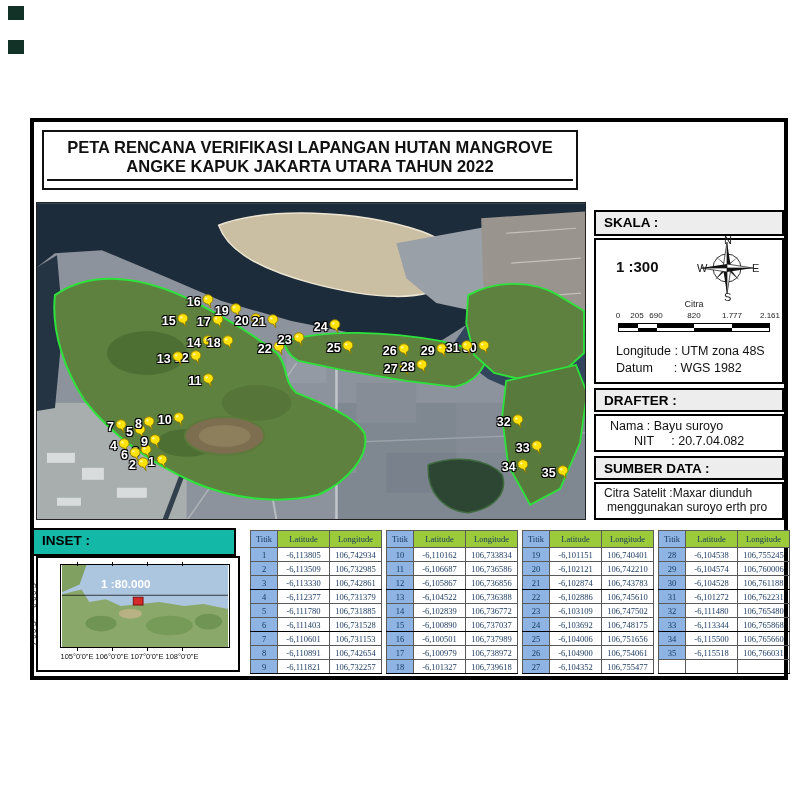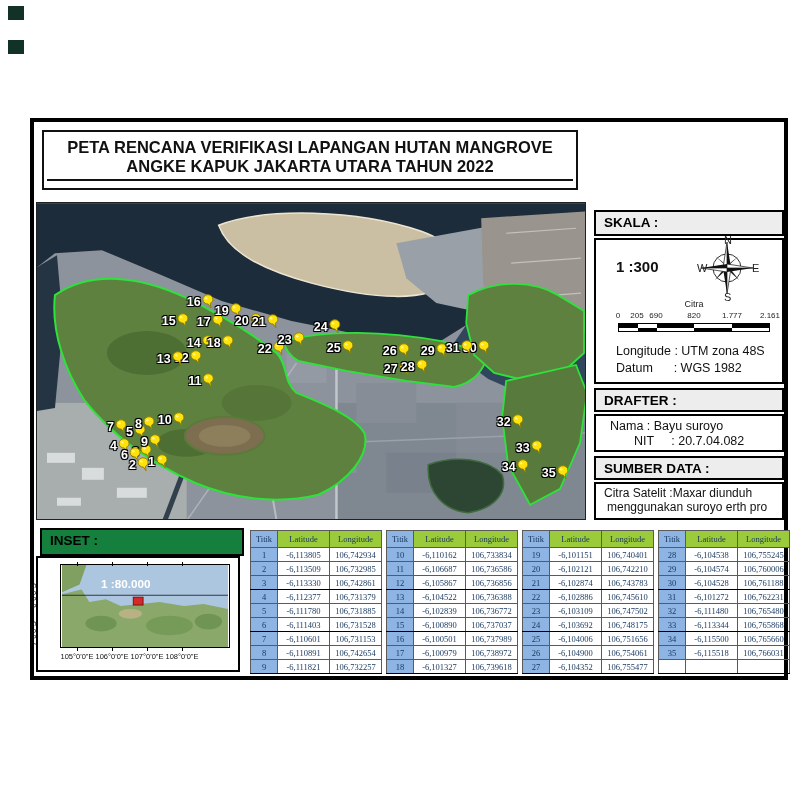--- a/index.html
+++ b/index.html
@@ -48,21 +48,21 @@
   #drafter-b{left:594px;top:414px;width:190px;height:38px;}
   #nama-line{left:610px;top:419px;font-size:12.5px;color:#111;white-space:pre;}
   #nit-line{left:610px;top:434px;font-size:12.5px;color:#111;white-space:pre;margin-left:24px;}
 
   #sumber-h{left:594px;top:456px;width:190px;height:24px;}
   #sumber-b{left:594px;top:482px;width:190px;height:38px;}
   #sumber-line1{left:604px;top:486px;font-size:12px;color:#111;}
   #sumber-line2{left:607px;top:500px;font-size:12px;color:#111;}
 
   
-  #inset-h{left:40px;top:528px;width:204px;height:28px;background:#15803d;}
+  #inset-h{left:32px;top:528px;width:204px;height:28px;background:#14b8a6;}
   #inset-b{left:36px;top:556px;width:204px;height:116px;}
   #inset-map{left:60px;top:564px;width:170px;height:84px;border:1px solid #000;}
   .inset-ylab{position:absolute;font-size:7.5px;color:#111;transform:rotate(-90deg);transform-origin:center;}
   .inset-xlab{position:absolute;top:652px;font-size:7.5px;color:#111;transform:translateX(-50%);}
   .inset-tick{position:absolute;width:1px;height:4px;background:#000;}
 
   
   #coord-tables{left:250px;top:530px;width:538px;height:142px;display:flex;gap:4px;}
   .ctable{border-collapse:collapse;table-layout:fixed;width:131px;height:142px;
           font-family:"Liberation Serif",serif;font-size:8.5px;color:#17365d;

